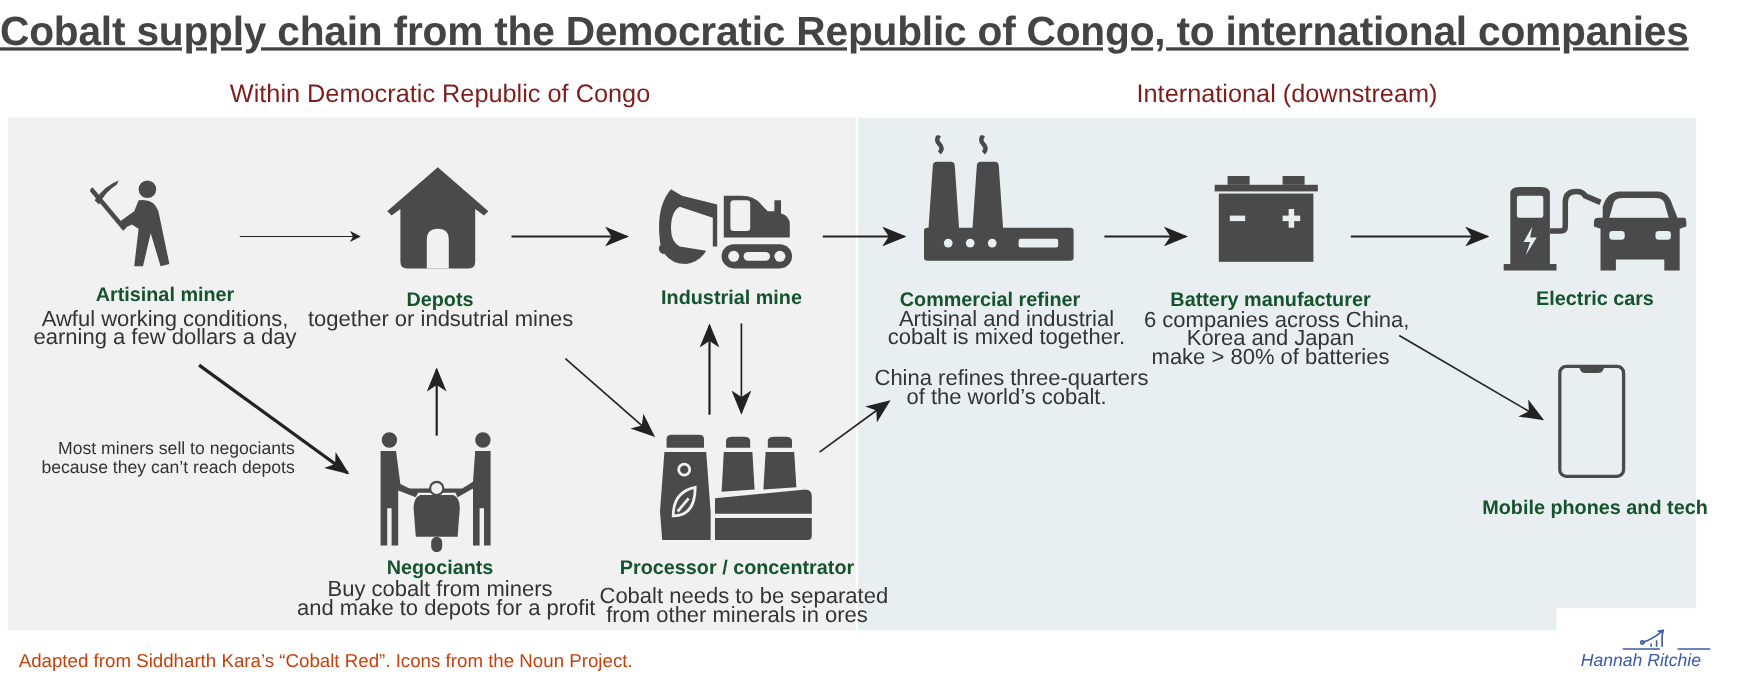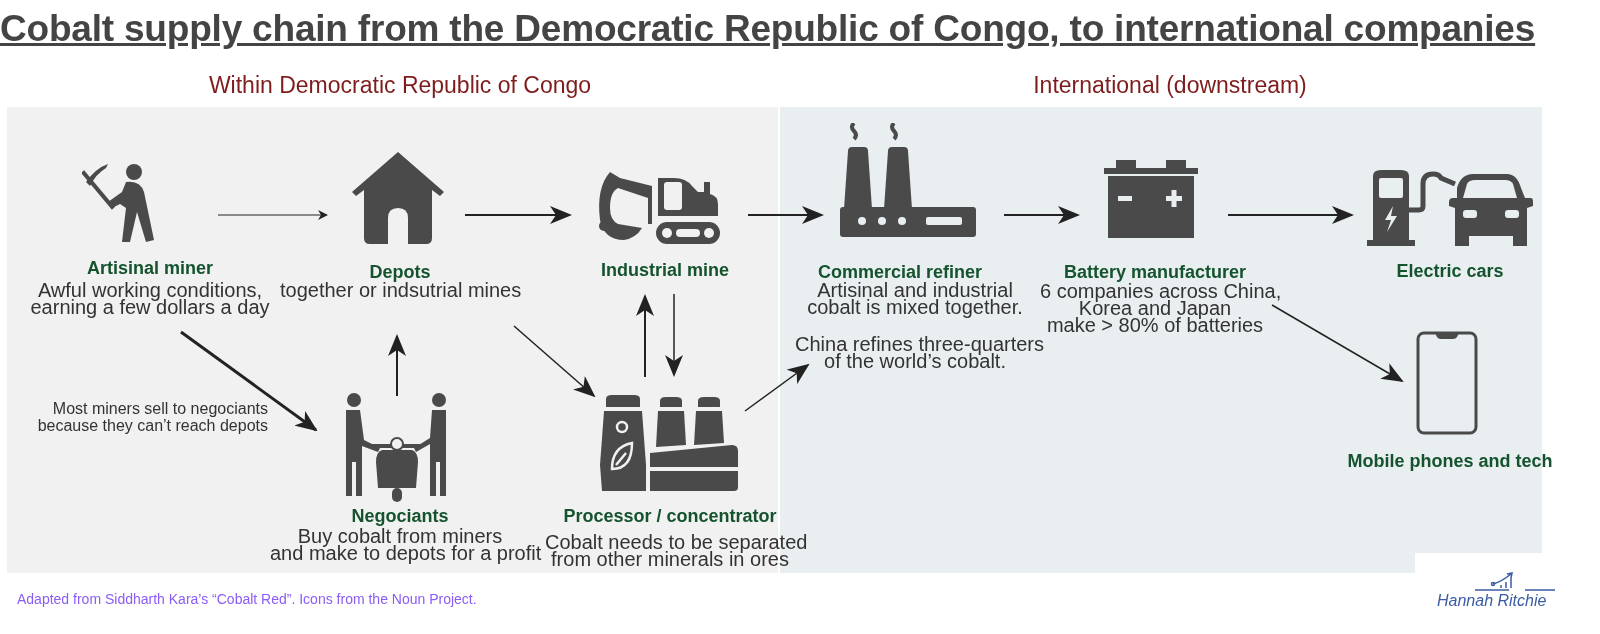--- a/index.html
+++ b/index.html
@@ -6,21 +6,21 @@
   body{width:1600px;height:634px;position:relative;overflow:hidden;font-family:"Liberation Sans",sans-serif;color:#333;}
   .abs{position:absolute;}
   .title{left:0;width:1582px;top:8px;font-size:37px;font-weight:bold;color:#444;letter-spacing:-0.2px;text-decoration:underline;}
   .section{top:72px;font-size:23px;color:#7f1d1d;text-align:center;}
   .panel-left{left:7px;top:107px;width:771px;height:466px;background:#f1f1f1;}
   .panel-right{left:780px;top:107px;width:762px;height:466px;background:#e9eef1;}
   .logo-box{left:1415px;top:553px;width:140px;height:81px;background:#fff;}
   .node-title{font-weight:bold;font-size:18px;color:#14532d;text-align:center;white-space:nowrap;}
   .node-desc{font-size:20px;color:#333;text-align:center;line-height:17px;white-space:nowrap;}
   .label{font-size:16px;color:#333;text-align:right;line-height:17px;white-space:nowrap;}
-  .footer{left:17px;top:591px;font-size:14px;color:#8b5cf6;}
+  .footer{left:17px;top:591px;font-size:17px;color:#c2410c;}
   .logo-name{left:1437px;top:592px;font-size:16px;font-style:italic;color:#3b5ba5;}
   svg.overlay{position:absolute;left:0;top:0;}
   .icon{position:absolute;}
 </style>
 </head>
 <body>
 
 <div class="abs title">Cobalt supply chain from the Democratic Republic of Congo, to international companies</div>
 <div class="abs section" style="left:100px;width:600px;">Within Democratic Republic of Congo</div>
 <div class="abs section" style="left:920px;width:500px;">International (downstream)</div>

